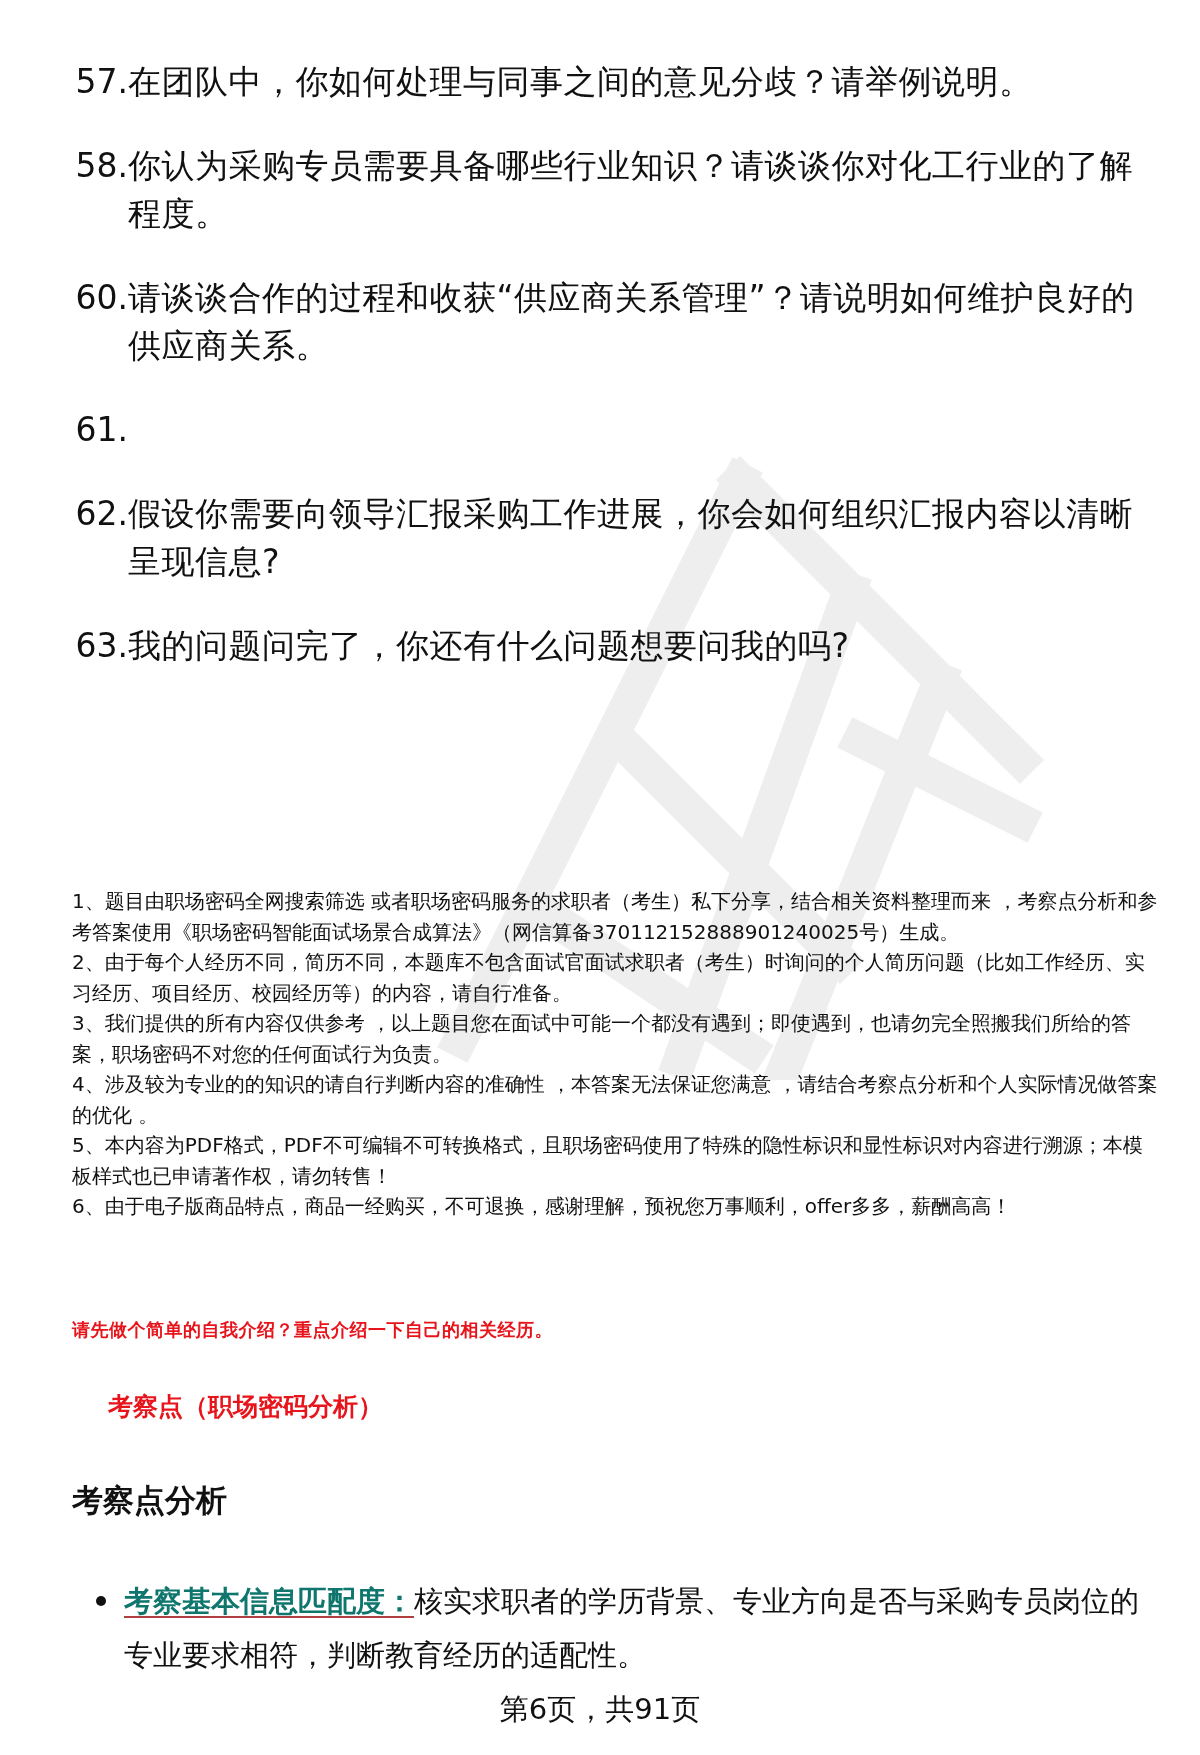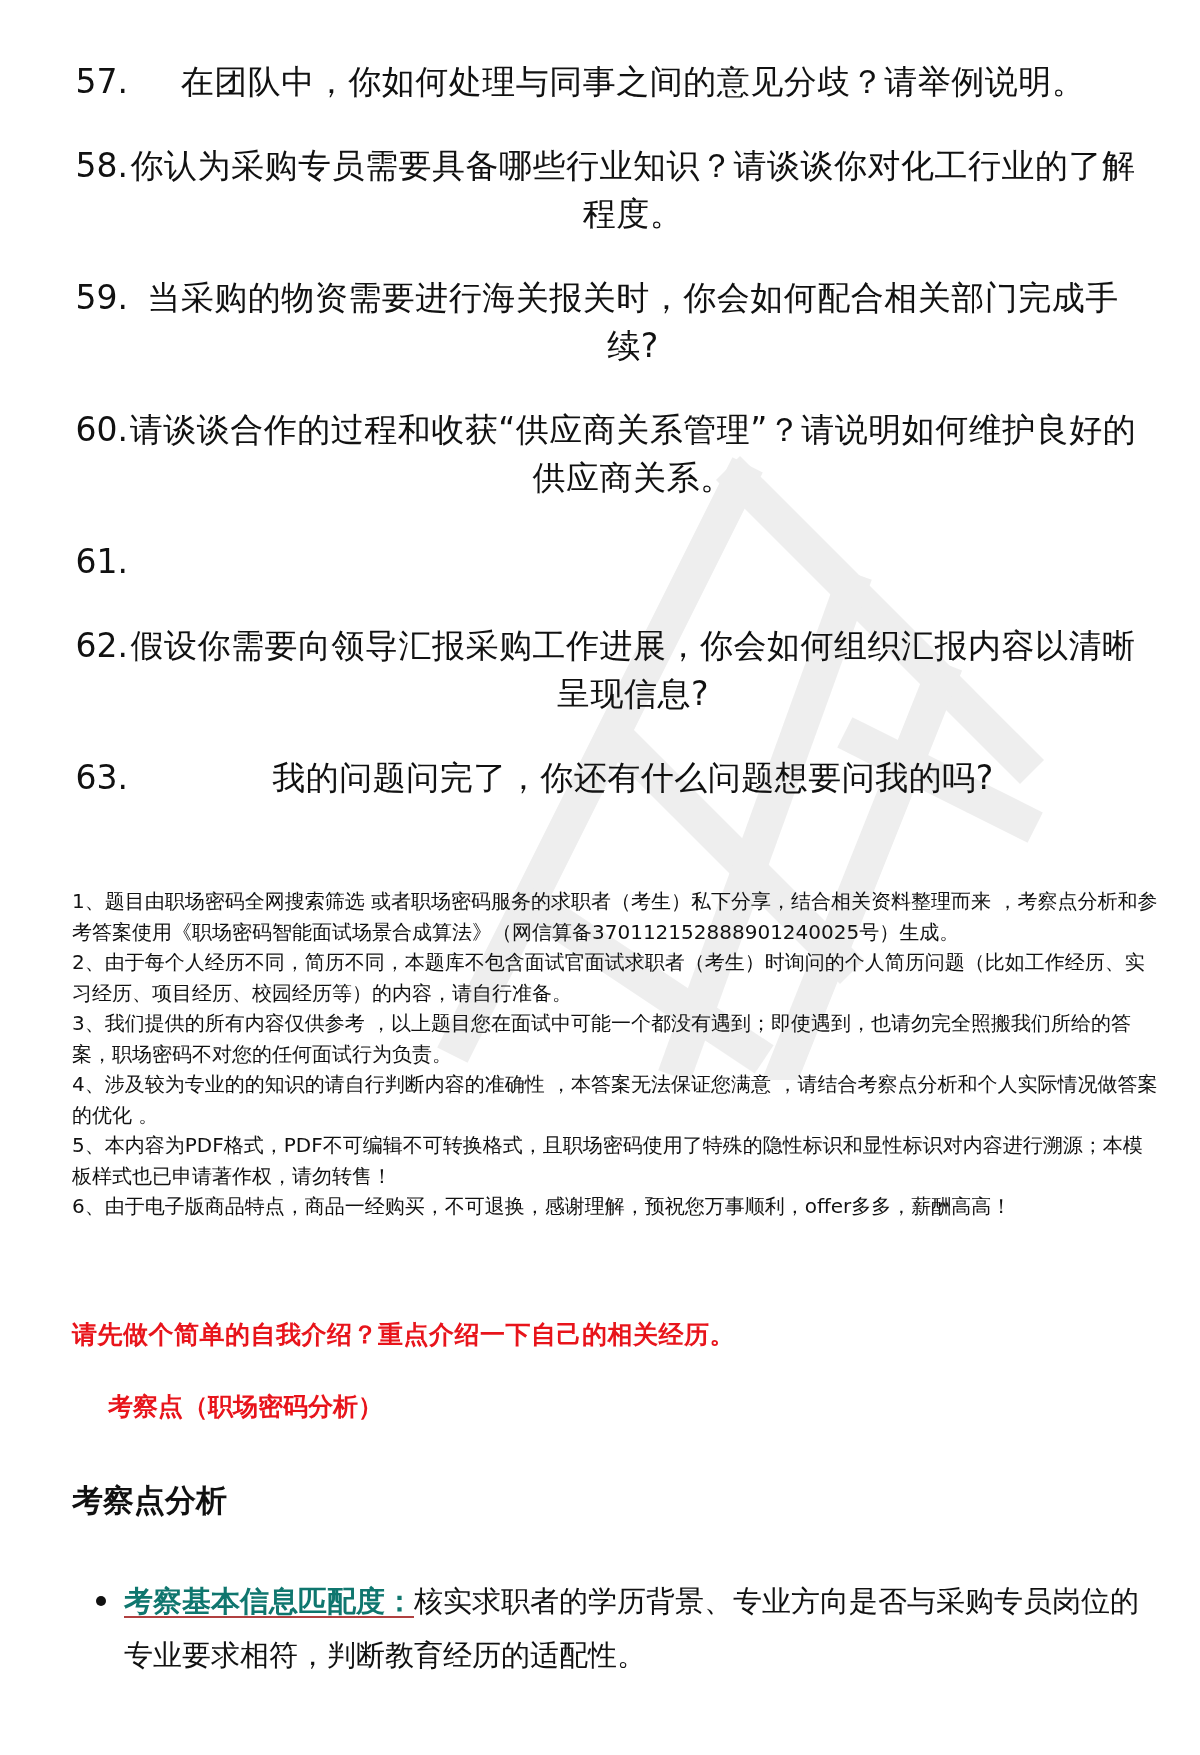--- a/index.html
+++ b/index.html
@@ -47,39 +47,38 @@
       width: 74px;
       padding-left: 54px;
       flex: 0 0 auto;
       box-sizing: content-box;
       text-align: right;
     }
     .question .text {
       width: 1010px;
       padding-left: 0;
       letter-spacing: 0.5px;
-      text-align: center;
     }
     .notes {
       position: absolute;
       left: 72px;
       top: 886px;
       width: 1090px;
       font-size: 20px;
       line-height: 30.5px;
       color: #111;
     }
     .notes .note-line {
       display: block;
     }
     .red-question {
       position: absolute;
       left: 72px;
       top: 1318px;
-      font-size: 25px;
+      font-size: 18px;
       font-weight: bold;
       color: #e8141b;
       letter-spacing: 0.5px;
     }
     .red-sub {
       position: absolute;
       left: 72px;
       top: 1390px;
       font-size: 25px;
       font-weight: bold;
@@ -153,24 +152,20 @@
   <div class="questions">
     <div class="question">
       <span class="num">57.</span>
       <span class="text">在团队中，你如何处理与同事之间的意见分歧？请举例说明。</span>
     </div>
     <div class="question">
       <span class="num">58.</span>
       <span class="text">你认为采购专员需要具备哪些行业知识？请谈谈你对化工行业的了解程度。</span>
     </div>
     <div class="question">
-      <span class="num">59.</span>
-      <span class="text">当采购的物资需要进行海关报关时，你会如何配合相关部门完成手续?</span>
-    </div>
-    <div class="question">
       <span class="num">60.</span>
       <span class="text">请谈谈合作的过程和收获“供应商关系管理”？请说明如何维护良好的供应商关系。</span>
     </div>
     <div class="question">
       <span class="num">61.</span>
     </div>
     <div class="question">
       <span class="num">62.</span>
       <span class="text">假设你需要向领导汇报采购工作进展，你会如何组织汇报内容以清晰呈现信息?</span>
     </div>
@@ -193,14 +188,15 @@
 
   <div class="red-sub">考察点（职场密码分析）</div>
 
   <div class="section-heading">考察点分析</div>
 
   <div class="bullet">
     <span class="dot"></span>
     <span class="body"><span class="label">考察基本信息匹配度：</span><span>核实求职者的学历背景、专业方向是否与采购专员岗位的专业要求相符，判断教育经历的适配性。</span></span>
   </div>
 
+  <div class="footer">第6页，共91页</div>
 
 </div>
 
 </body></html>

